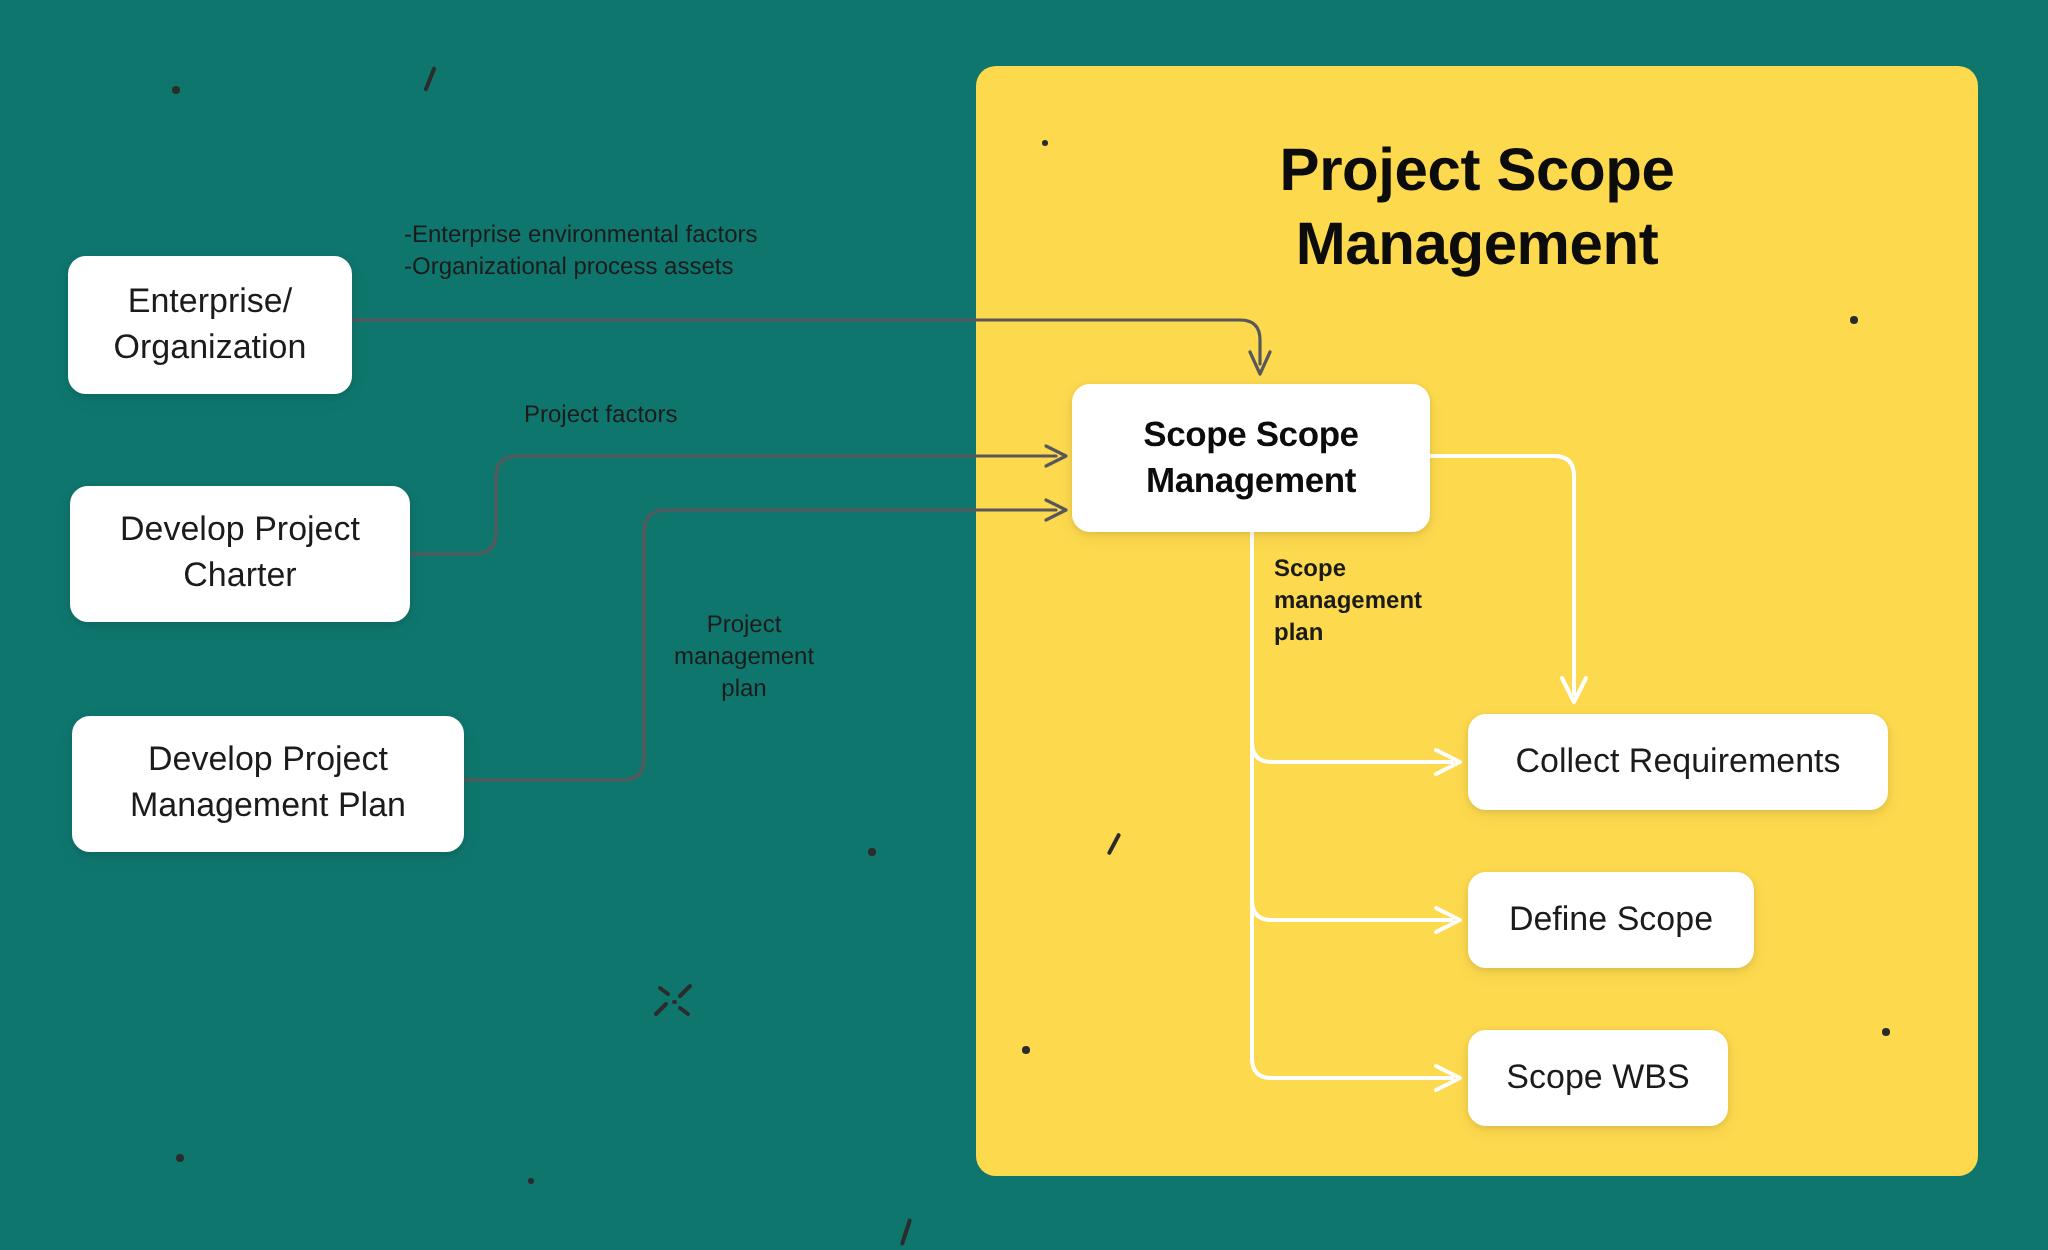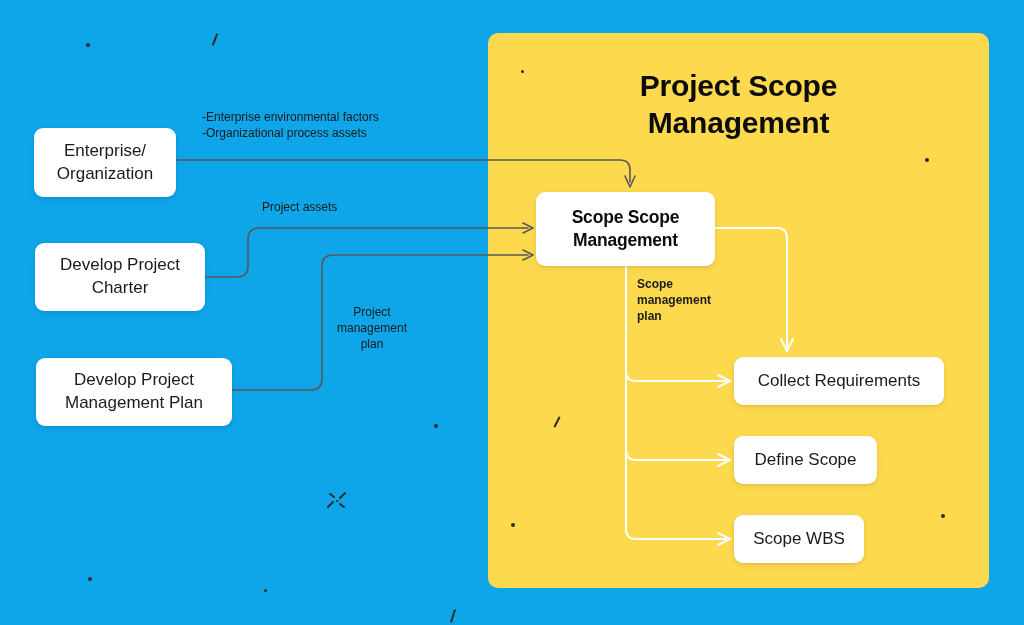--- a/index.html
+++ b/index.html
@@ -11,21 +11,21 @@
     width: 1024px;
     height: 625px;
     background: #f5f4f2;
     font-family: "Liberation Sans", sans-serif;
     overflow: hidden;
   }
   #canvas {
     position: relative;
     width: 1024px;
     height: 625px;
-    background: #0ea5e9;
+    background: #0f766e;
   }
   .yellow-panel {
     position: absolute;
     left: 488px;
     top: 33px;
     width: 501px;
     height: 555px;
     background: #fdd94e;
     border-radius: 10px;
   }
@@ -168,21 +168,21 @@
 
   <div class="node" id="node-collect">Collect Requirements</div>
 
   <div class="node" id="node-define">Define Scope</div>
 
   <div class="node" id="node-wbs">Scope WBS</div>
 
   <div class="edge-label" id="label-eef" style="white-space: pre-line;">-Enterprise environmental factors
 -Organizational process assets</div>
 
-  <div class="edge-label" id="label-charter" style="white-space: pre-line;">Project assets</div>
+  <div class="edge-label" id="label-charter" style="white-space: pre-line;">Project factors</div>
 
   <div class="edge-label" id="label-pmplan" style="white-space: pre-line; text-align: center;">Project
 management
 plan</div>
 
   <div class="edge-label" id="label-scopemgmt" style="white-space: pre-line; font-weight: bold;">Scope
 management
 plan</div>
 
 

